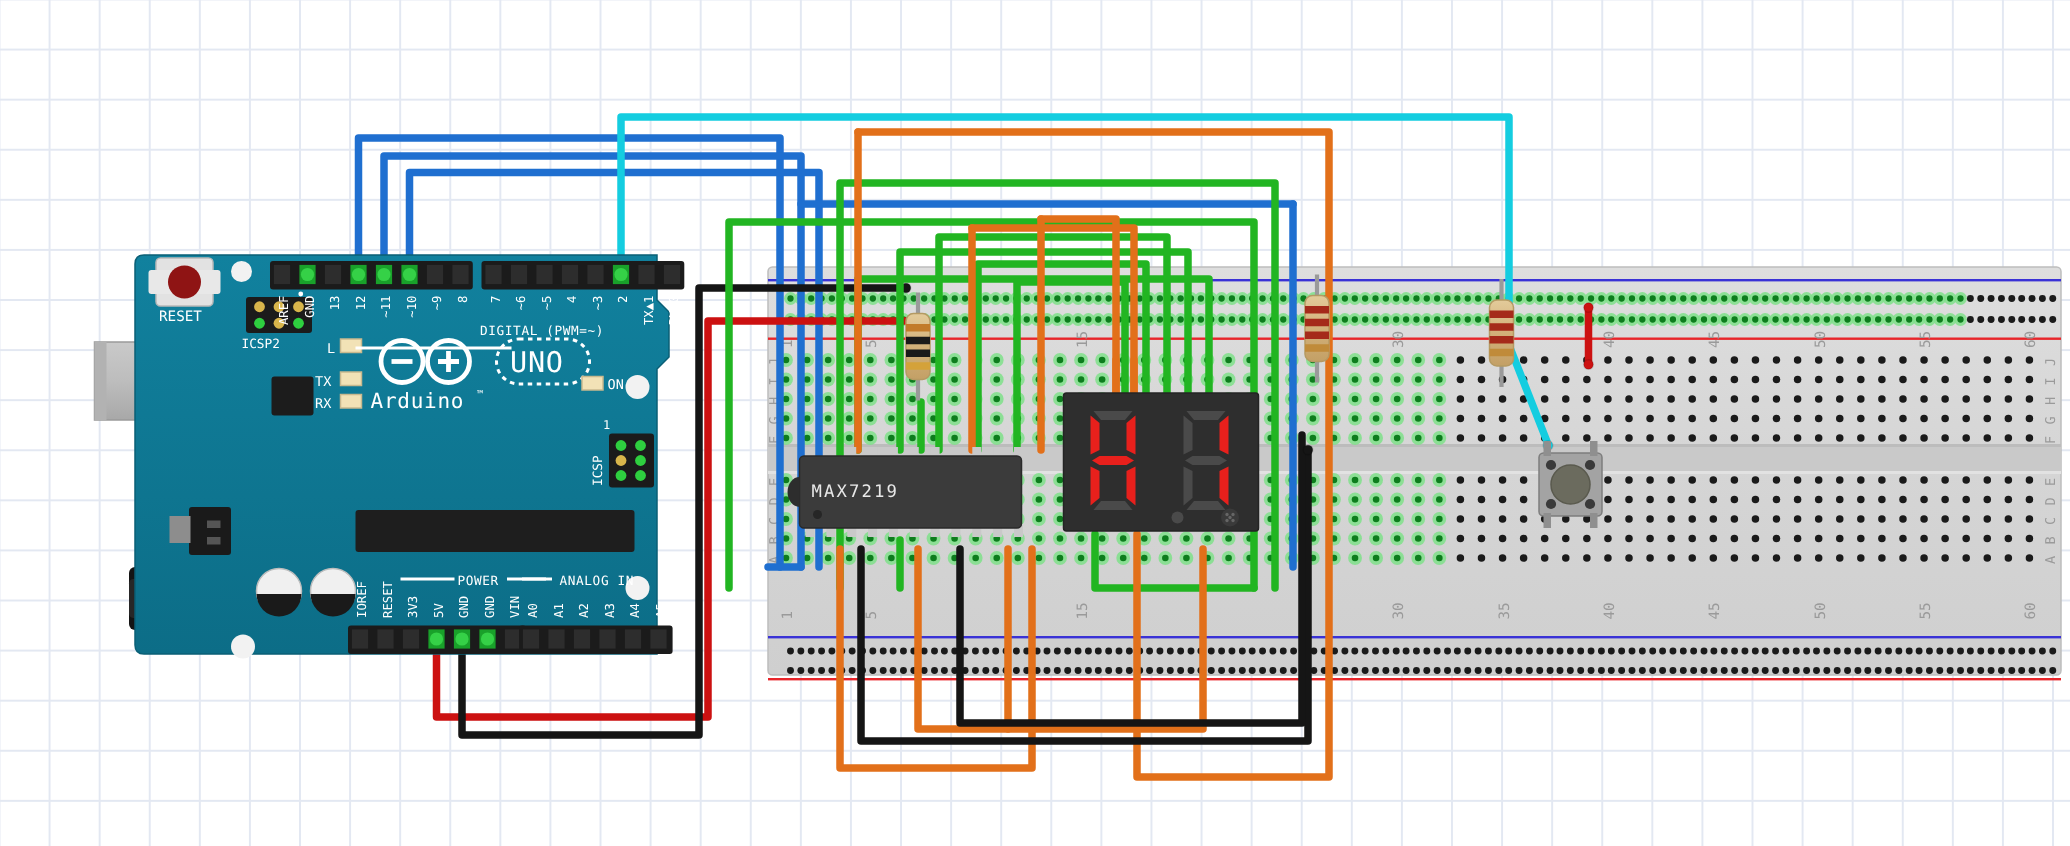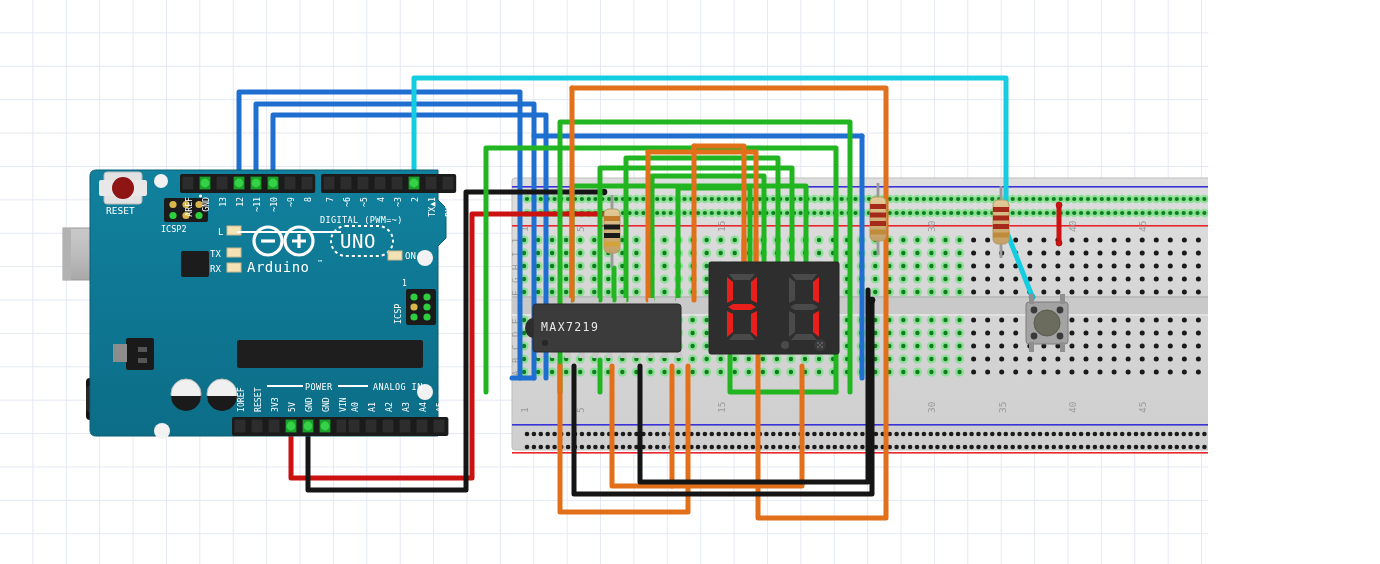--- a/index.html
+++ b/index.html
@@ -2,21 +2,21 @@
 <html><head>
 <meta charset="utf-8">
 <style>
   html,body{margin:0;padding:0;}
   body{
     width:1380px;height:564px;overflow:hidden;
     font-family:"DejaVu Sans Mono", monospace;
     background:#ffffff;
     position:relative;
   }
-  #stage{position:absolute;left:0;top:0;width:1208px;height:564px;overflow:hidden;text-align:right;}
+  #stage{position:absolute;left:0;top:0;width:1380px;height:564px;overflow:hidden;text-align:right;}
   
   #grid{
     position:absolute;left:0;top:0;width:1380px;height:564px;
     background-color:#ffffff;
     background-image:
       linear-gradient(to right, #e3e8f2 1px, transparent 1px),
       linear-gradient(to bottom, #e3e8f2 1px, transparent 1px);
     background-size:33.4px 33.4px;
     background-position:-1px -1px;
   }

